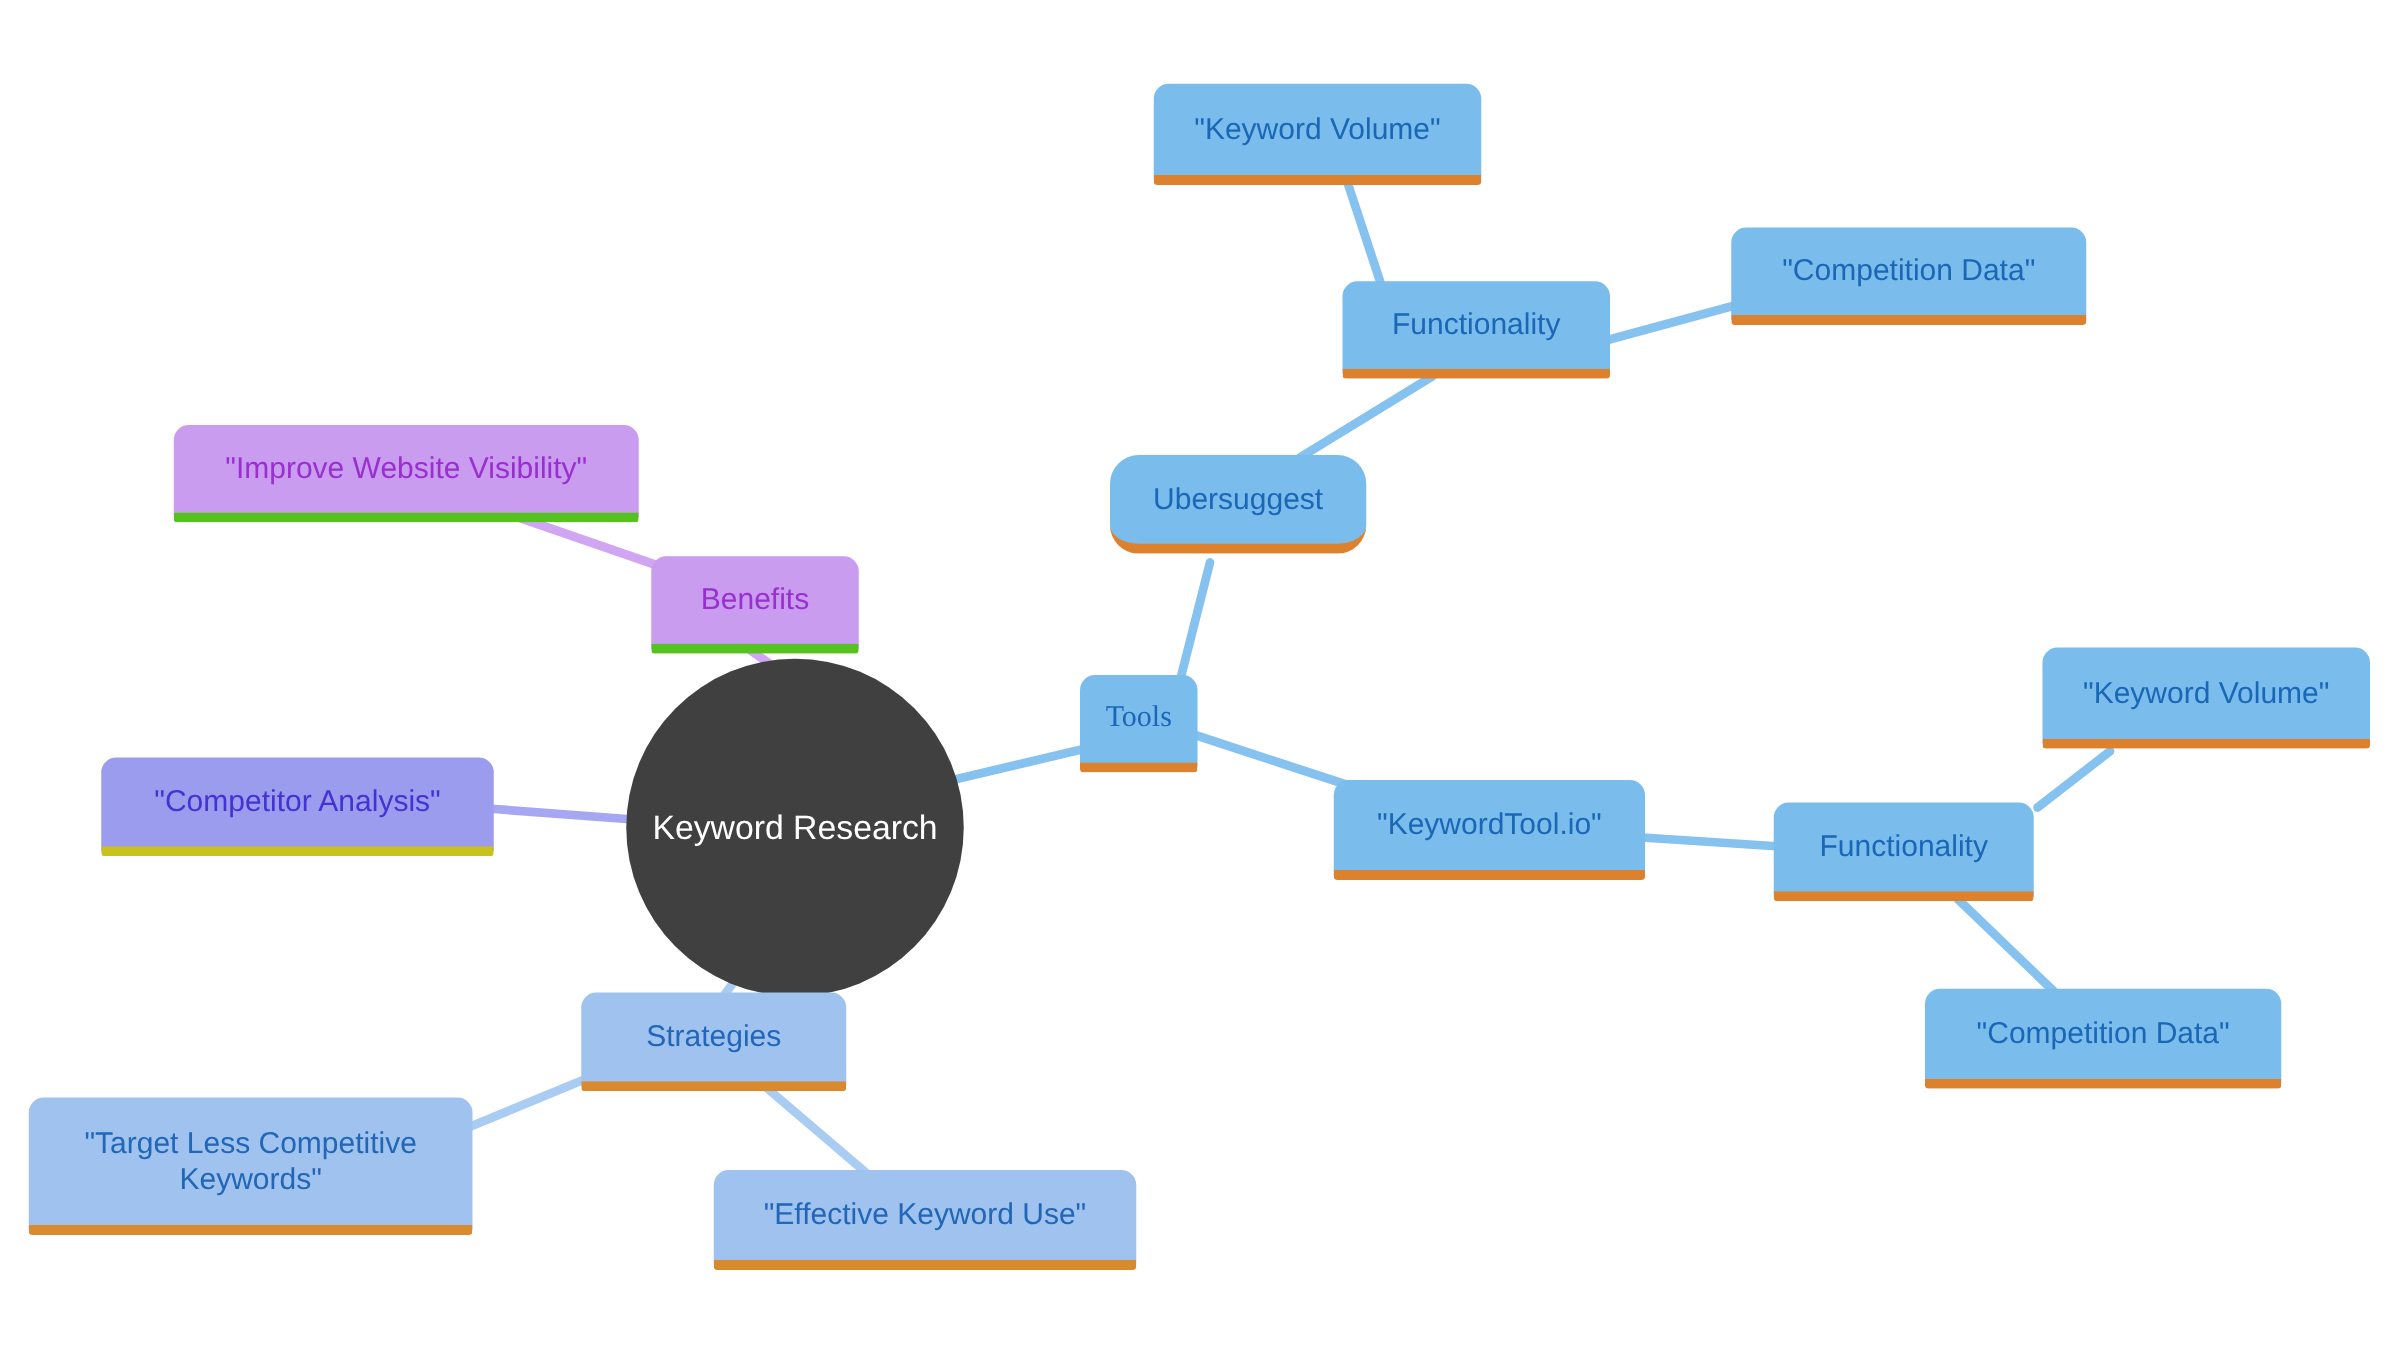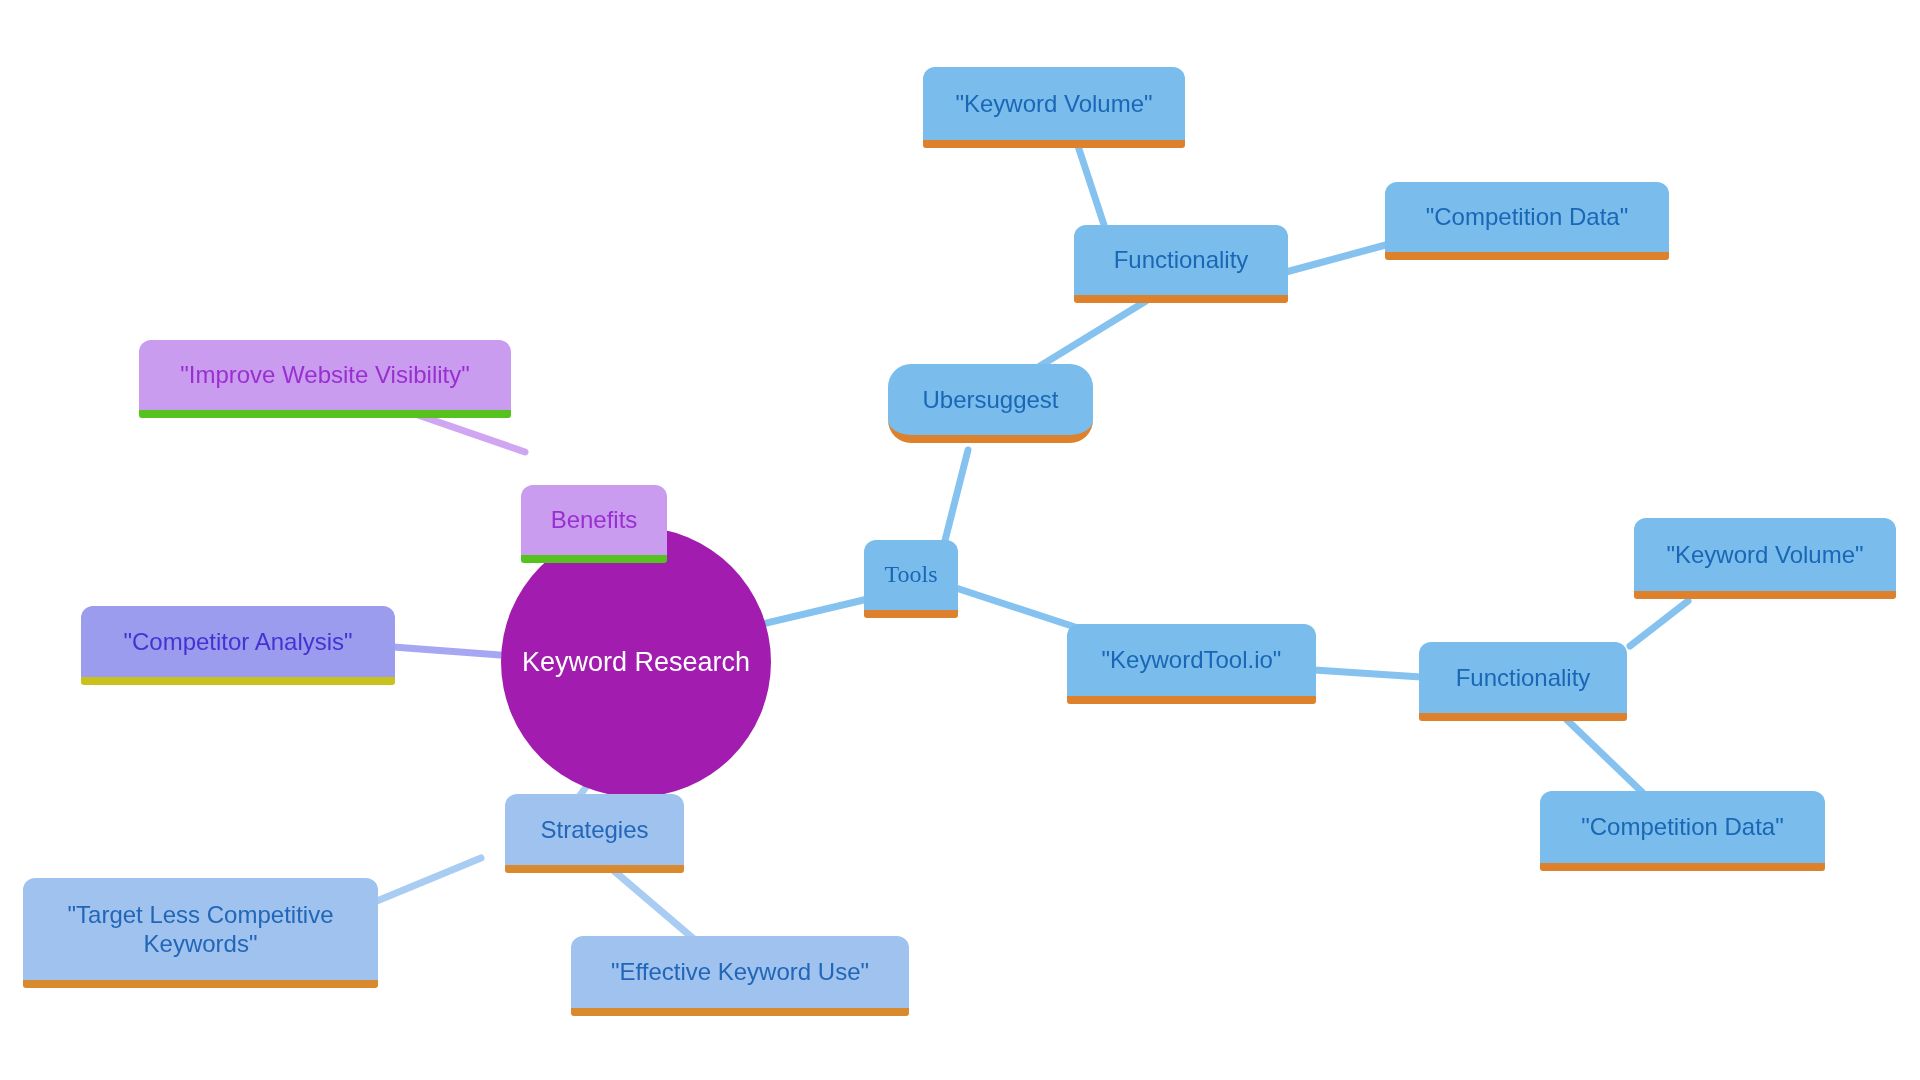--- a/index.html
+++ b/index.html
@@ -58,21 +58,21 @@
     color: #4433d2;
     border-bottom-color: #c9c11c;
   }
   .center-circle {
     position: absolute;
     left: 501px;
     top: 527px;
     width: 270px;
     height: 270px;
     border-radius: 50%;
-    background: #a21caf;
+    background: #404040;
     color: #ffffff;
     display: flex;
     align-items: center;
     justify-content: center;
     font-size: 27px;
     text-align: center;
   }
 </style>
 </head>
 <body>
@@ -116,25 +116,25 @@
   <div class="node b1" style="left:1385px; top:182px; width:284px; height:78px;">"Competition Data"</div>
 
   <div class="node b1" style="left:1067px; top:624px; width:249px; height:80px;">"KeywordTool.io"</div>
 
   <div class="node b1" style="left:1419px; top:642px; width:208px; height:79px;">Functionality</div>
 
   <div class="node b1" style="left:1634px; top:518px; width:262px; height:81px;">"Keyword Volume"</div>
 
   <div class="node b1" style="left:1540px; top:791px; width:285px; height:80px;">"Competition Data"</div>
 
-  <div class="node purple" style="left:521px; top:445px; width:146px; height:78px;margin-top:40px;">Benefits</div>
+  <div class="node purple" style="left:521px; top:445px; width:166px; height:78px;">Benefits</div>
 
   <div class="node purple" style="left:139px; top:340px; width:372px; height:78px;">"Improve Website Visibility"</div>
 
   <div class="node violet" style="left:81px; top:606px; width:314px; height:79px;">"Competitor Analysis"</div>
 
-  <div class="node b2" style="left:505px; top:794px; width:179px; height:79px;">Strategies</div>
+  <div class="node b2" style="left:465px; top:794px; width:212px; height:79px;">Strategies</div>
 
   <div class="node b2" style="left:23px; top:878px; width:355px; height:110px;">"Target Less Competitive Keywords"</div>
 
   <div class="node b2" style="left:571px; top:936px; width:338px; height:80px;">"Effective Keyword Use"</div>
 
 </div>
 
 </body></html>

